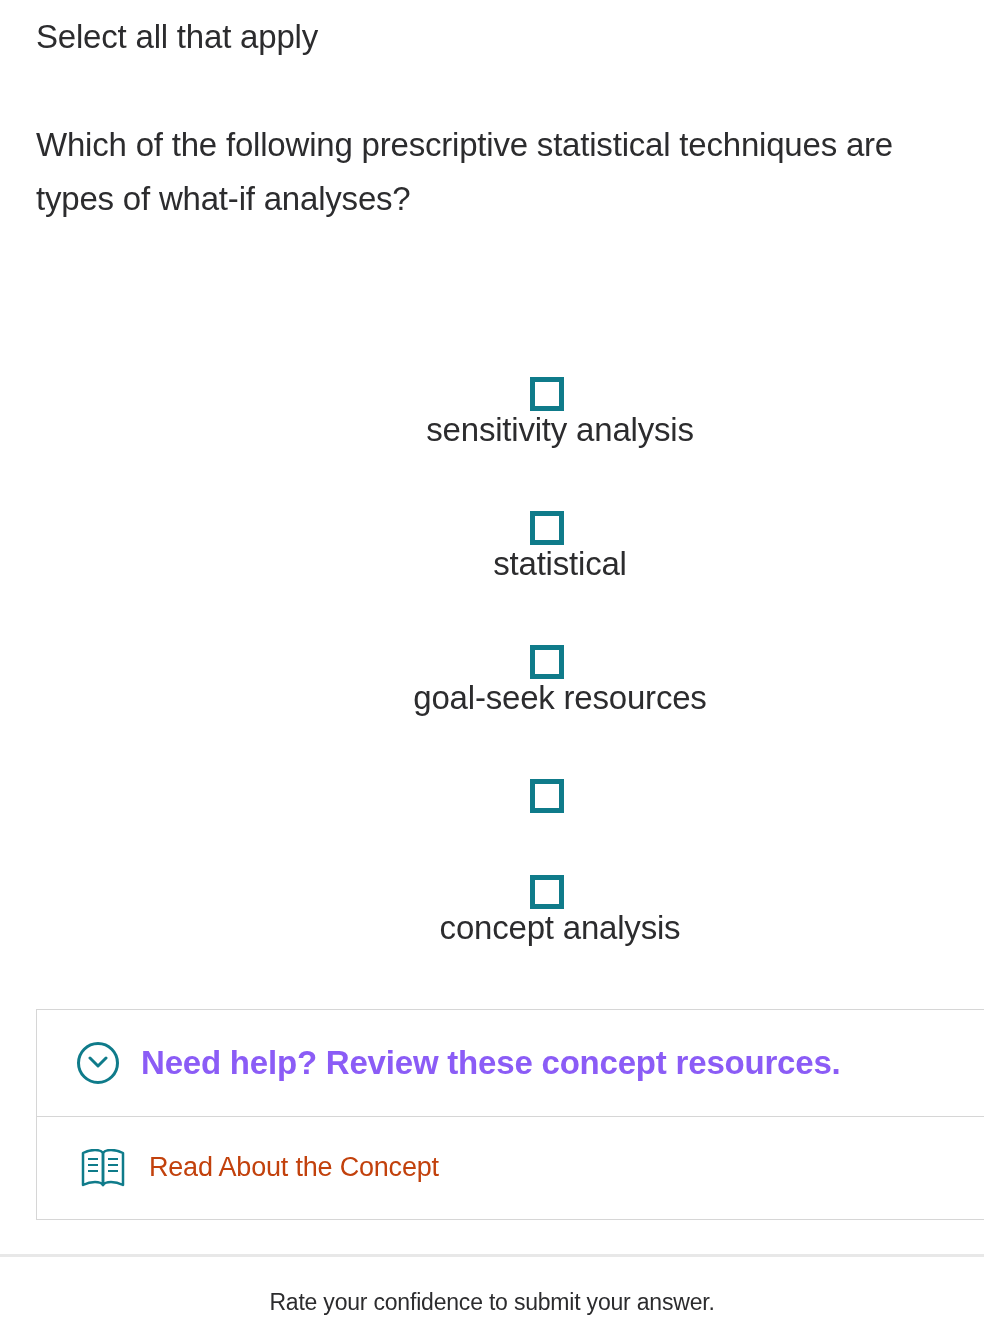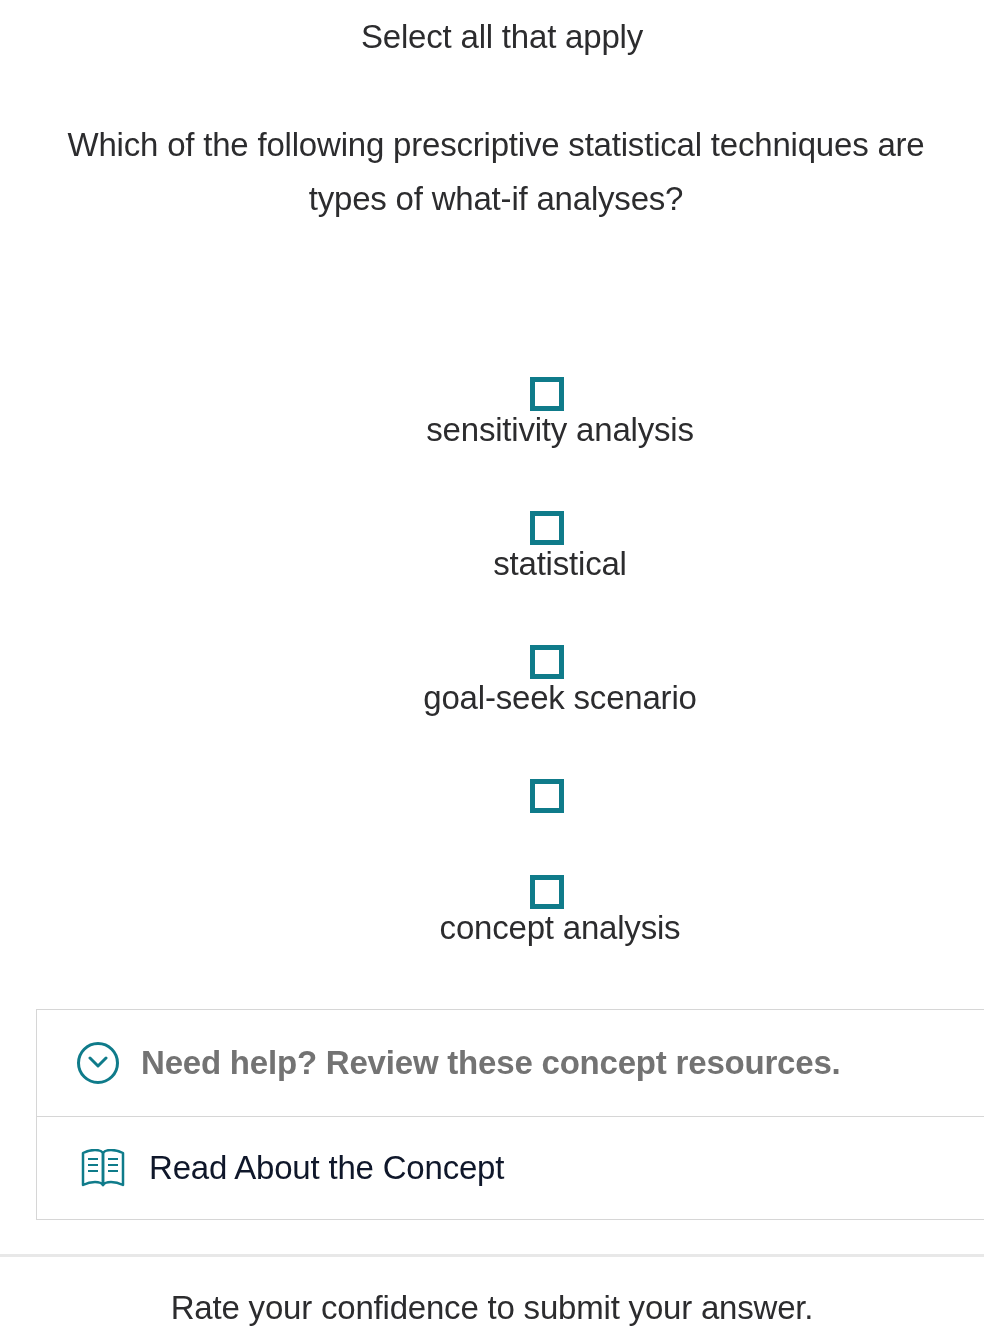--- a/index.html
+++ b/index.html
@@ -6,21 +6,20 @@
     body {
       font-family: -apple-system, BlinkMacSystemFont, "Segoe UI", Helvetica, Arial, sans-serif;
       background: #ffffff;
       color: #2c2c2e;
       width: 984px;
       height: 1344px;
       overflow: hidden;
     }
     .container {
       padding: 18px 16px 0 36px;
-      text-align: center;
     }
     .instruction {
       font-size: 33px;
       color: #2c2c2e;
       letter-spacing: -0.2px;
       margin-bottom: 62px;
     }
     .question {
       font-size: 33px;
       line-height: 1.65;
@@ -78,42 +77,42 @@
       margin-right: 22px;
       flex-shrink: 0;
     }
     .chevron-circle svg {
       width: 20px;
       height: 14px;
     }
     .resource-title {
       font-size: 33px;
       font-weight: 600;
-      color: #737373;
+      color: #8b5cf6;
       letter-spacing: -0.2px;
     }
     .book-icon {
       width: 44px;
       height: 38px;
       margin-right: 24px;
       margin-left: 4px;
       flex-shrink: 0;
     }
     .resource-link {
-      font-size: 33px;
-      color: #0f172a;
+      font-size: 27px;
+      color: #c2410c;
       letter-spacing: -0.2px;
     }
     .divider {
       height: 3px;
       background: #e8e8e8;
       margin-top: 34px;
     }
     .confidence {
-      font-size: 33px;
+      font-size: 23px;
       color: #2c2c2e;
       text-align: center;
       margin-top: 32px;
       letter-spacing: -0.2px;
     }
   </style>
 </head>
 <body>
 
 <div class="container">
@@ -124,21 +123,21 @@
     <div class="option">
       <div class="checkbox"></div>
       <span class="option-label">sensitivity analysis</span>
     </div>
     <div class="option">
       <div class="checkbox"></div>
       <span class="option-label">statistical</span>
     </div>
     <div class="option">
       <div class="checkbox"></div>
-      <span class="option-label">goal-seek scenario</span>
+      <span class="option-label">goal-seek resources</span>
     </div>
     <div class="option">
       <div class="checkbox"></div>
     </div>
     <div class="option">
       <div class="checkbox"></div>
       <span class="option-label">concept analysis</span>
     </div>
   </div>
 </div>

